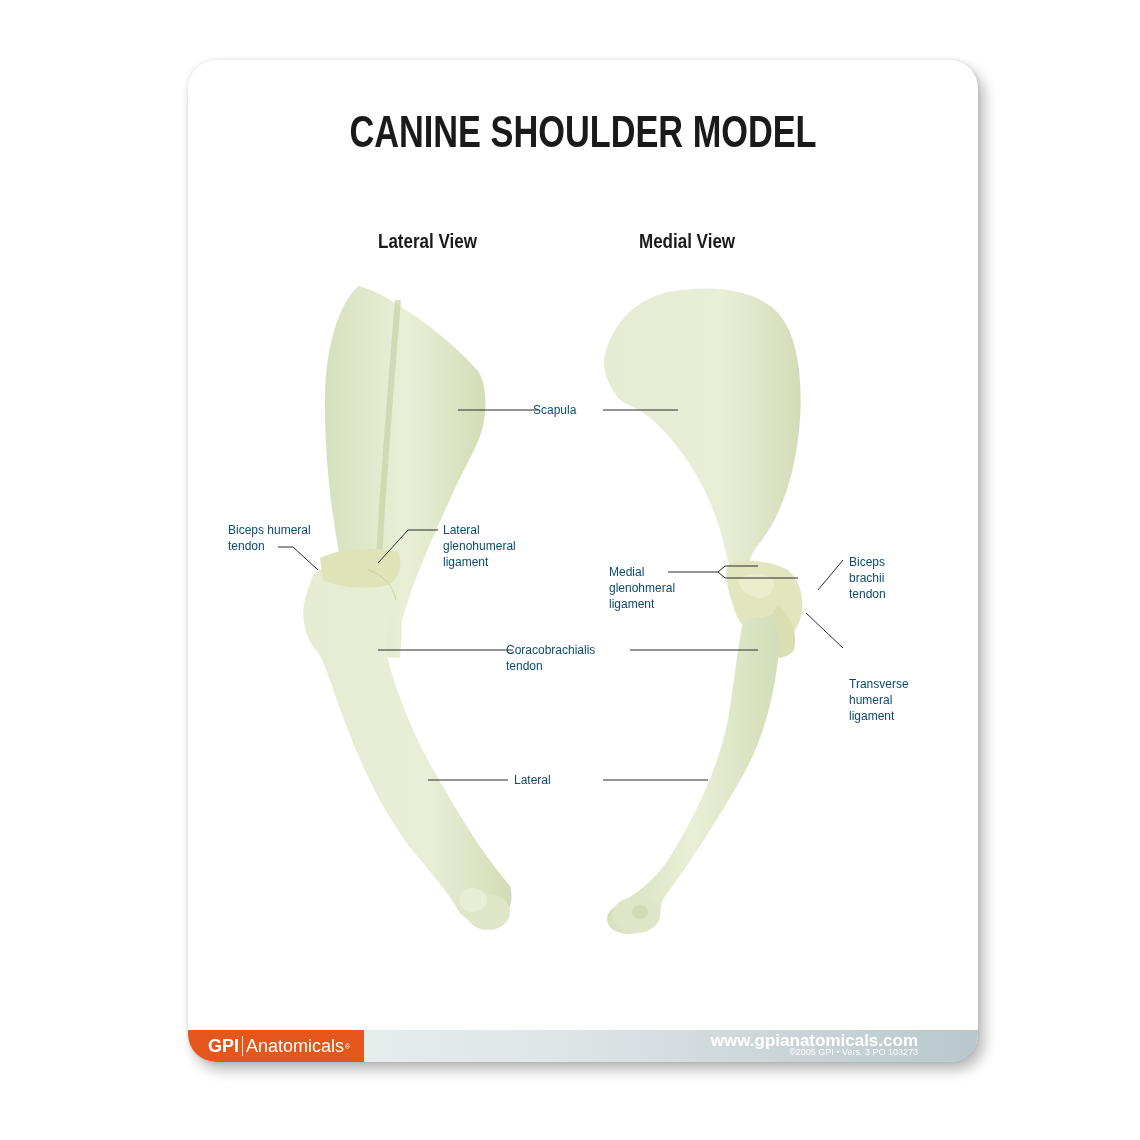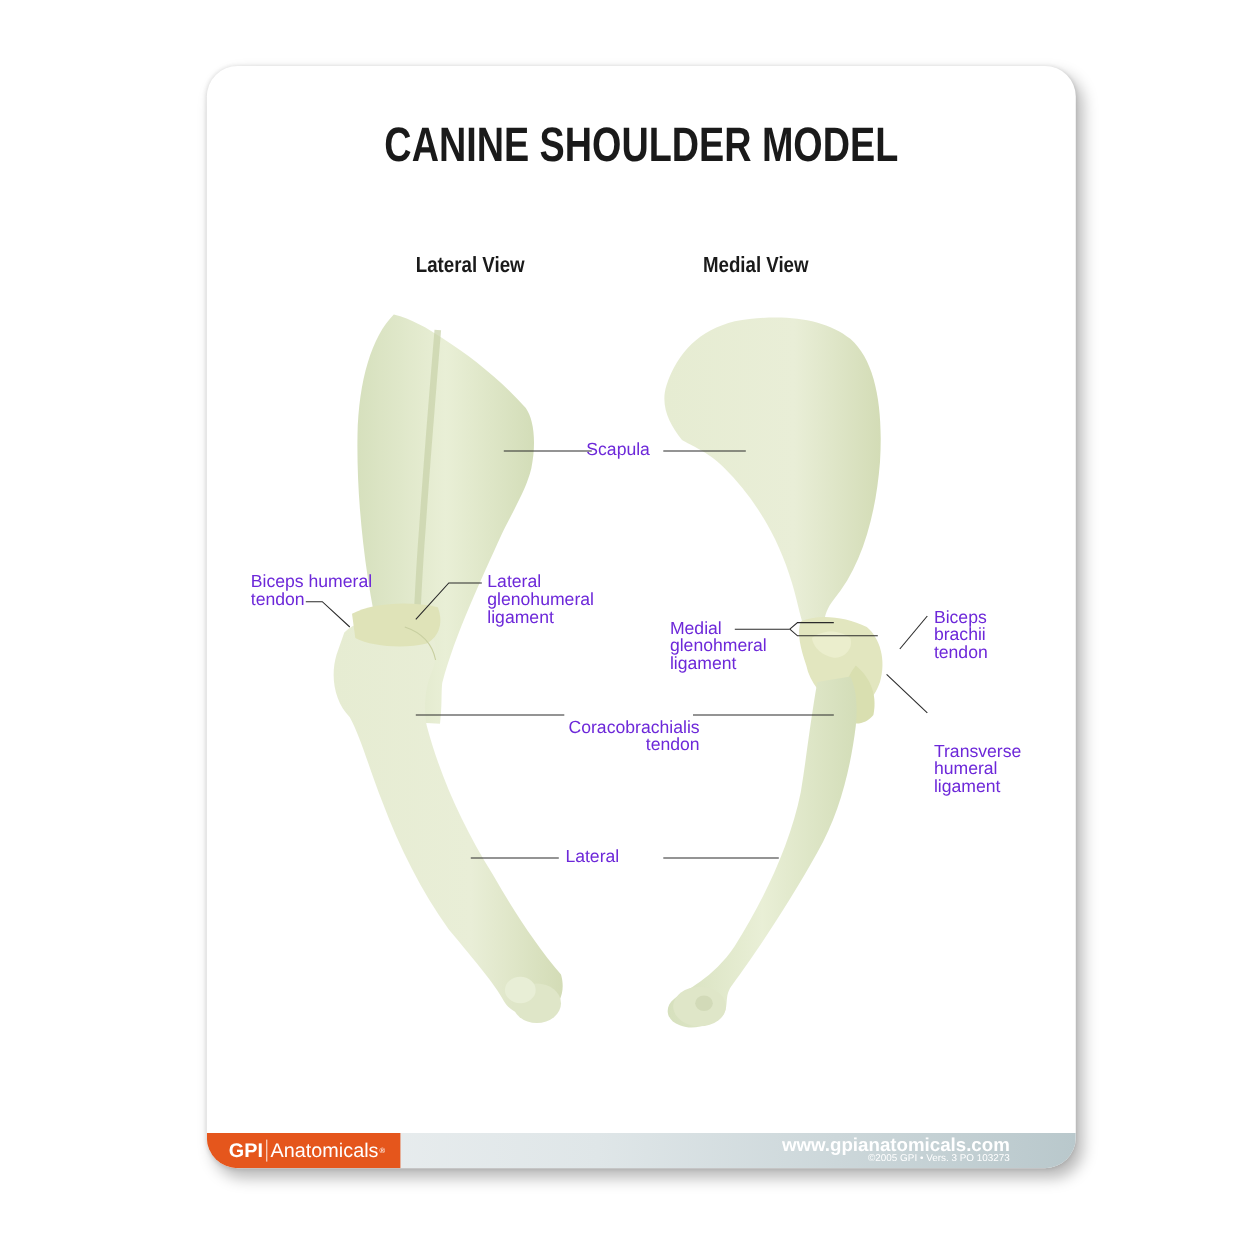--- a/index.html
+++ b/index.html
@@ -1,21 +1,21 @@
 <!DOCTYPE html>
 <html><head>
 <meta charset="utf-8">
 <style>
   html, body { margin:0; padding:0; }
   body { width:1140px; height:1140px; background:#ffffff; position:relative; overflow:hidden; font-family:"Liberation Sans", sans-serif; }
   .card { position:absolute; left:188px; top:60px; width:790px; height:1002px; background:#fff; border-radius:28px; box-shadow: 6px 8px 14px rgba(0,0,0,0.28), 0 0 4px rgba(0,0,0,0.12); overflow:hidden; }
   .title { position:absolute; left:0; width:790px; top:47px; text-align:center; font-family:"Liberation Sans", sans-serif; font-weight:bold; font-size:44px; letter-spacing:0px; color:#1a1a1a; transform:scaleX(0.78); transform-origin:center; }
   .view-title { position:absolute; top:170px; font-weight:bold; font-size:20px; color:#1a1a1a; transform:scaleX(0.85); transform-origin:left; white-space:nowrap; }
-  .label { position:absolute; font-size:16px; line-height:16px; color:#6d28d9; white-space:nowrap; }
-  .label.center { text-align:right;margin-top:12px; }
+  .label { position:absolute; font-size:12px; line-height:16px; color:#0c4a6e; white-space:nowrap; }
+  .label.center { text-align:left; }
   svg.art { position:absolute; left:0; top:0; }
   .footer { position:absolute; left:0; top:970px; width:790px; height:32px; background:linear-gradient(90deg,#eef1f2 0%, #dfe6e8 45%, #b9c8cc 100%); }
   .brand { position:absolute; left:0; top:0; width:176px; height:32px; background:#e5561c; color:#fff; display:flex; align-items:center; padding-left:20px; box-sizing:border-box; font-size:18px;text-align:right; }
   .brand .gpi { font-weight:bold; }
   .brand .sep { display:inline-block; width:1px; height:20px; background:#fff; margin:0 3px; opacity:0.85; }
   .brand .anat { font-weight:normal; }
   .brand .reg { font-size:7px; vertical-align:bottom; margin-left:1px; }
   .footer-right { position:absolute; right:60px; top:4px; text-align:right; color:#fff; }
   .url { font-weight:bold; font-size:17px; line-height:13px; }
   .copy { font-size:9px; line-height:11px; }

